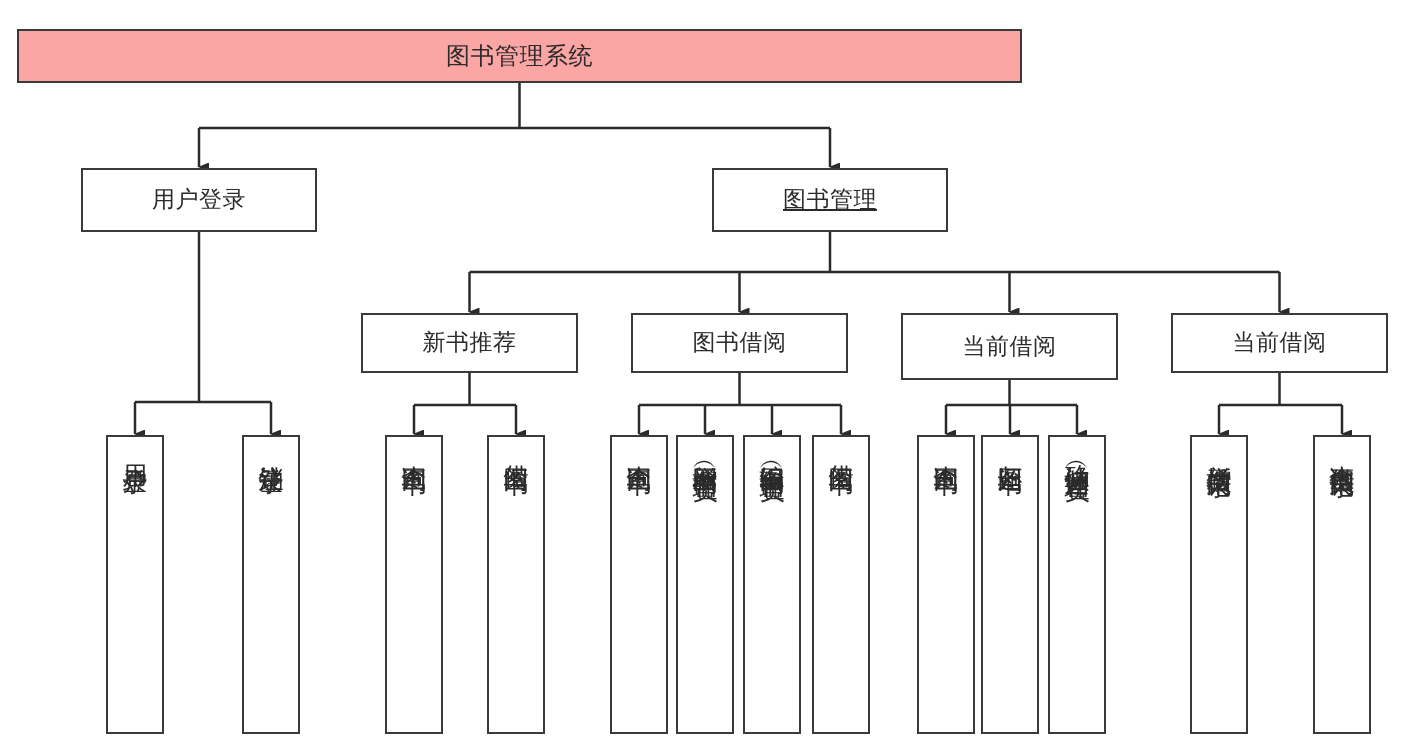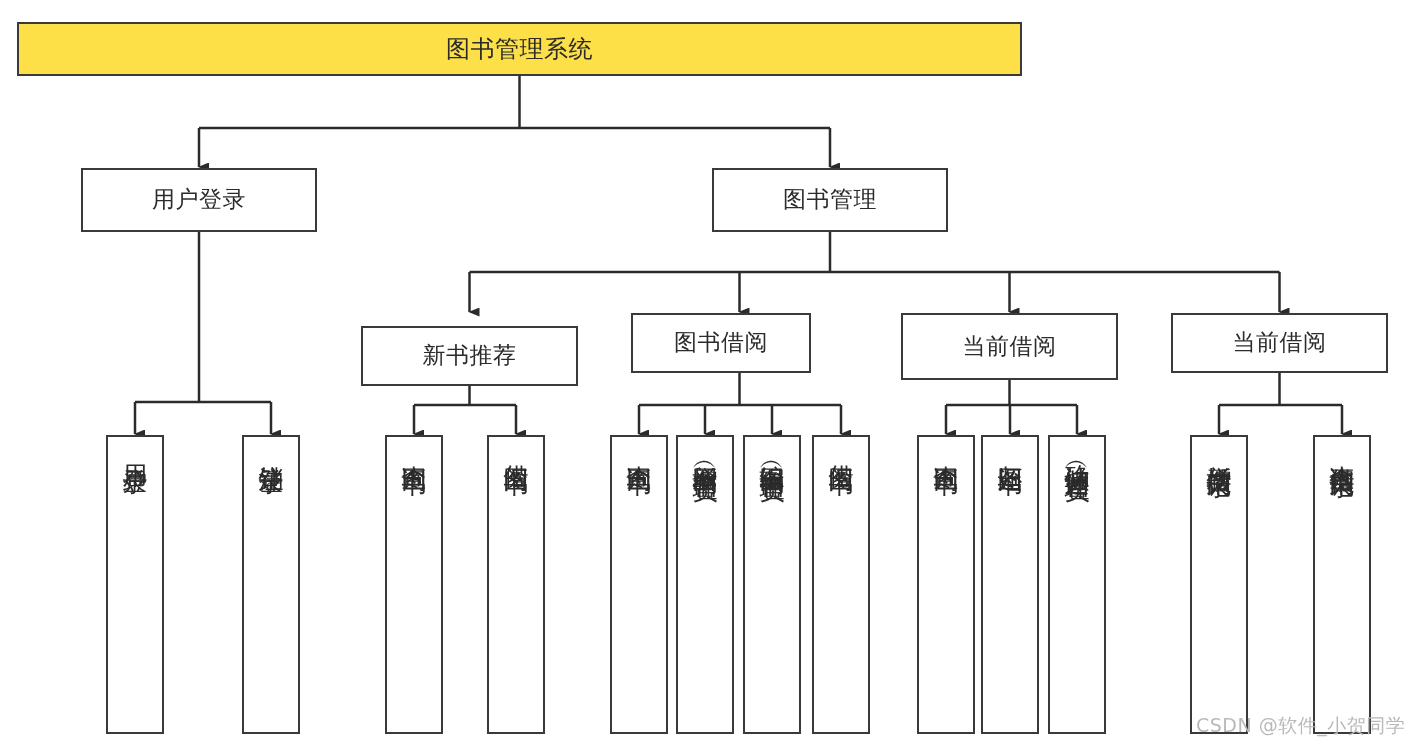--- a/index.html
+++ b/index.html
@@ -112,33 +112,33 @@
         <line x1="1010" y1="405" x2="1010" y2="434" stroke="#2b2b2b" stroke-width="2.5" marker-end="url(#arrowhead)"></line>
         <line x1="1077" y1="405" x2="1077" y2="434" stroke="#2b2b2b" stroke-width="2.5" marker-end="url(#arrowhead)"></line>
         <line x1="1279.5" y1="373" x2="1279.5" y2="405" stroke="#2b2b2b" stroke-width="2.5"></line>
         <line x1="1219" y1="405" x2="1342" y2="405" stroke="#2b2b2b" stroke-width="2.5"></line>
         <line x1="1219" y1="405" x2="1219" y2="434" stroke="#2b2b2b" stroke-width="2.5" marker-end="url(#arrowhead)"></line>
         <line x1="1342" y1="405" x2="1342" y2="434" stroke="#2b2b2b" stroke-width="2.5" marker-end="url(#arrowhead)"></line>
       </g>
   </svg>
 
   <div id="node-group">
-      <div class="node horizontal root" style="left: 17px; top: 22px; width: 1005px; height: 54px; border-color: rgb(58, 58, 58); background: #fde047;">
+      <div class="node horizontal root" style="left: 17px; top: 29px; width: 1005px; height: 54px; border-color: rgb(58, 58, 58); background: #fca5a5;">
         <span class="node-label" style="color: rgb(43, 43, 43);">图书管理系统</span>
       </div>
       <div class="node horizontal" style="left: 81px; top: 168px; width: 236px; height: 64px; border-color: rgb(58, 58, 58); background: rgb(255, 255, 255);">
         <span class="node-label" style="color: rgb(43, 43, 43);">用户登录</span>
       </div>
       <div class="node horizontal" style="left: 712px; top: 168px; width: 236px; height: 64px; border-color: rgb(58, 58, 58); background: rgb(255, 255, 255);">
-        <span class="node-label" style="color: rgb(43, 43, 43);">图书管理</span>
+        <span class="node-label" style="color: rgb(43, 43, 43); text-decoration: underline;">图书管理</span>
       </div>
-      <div class="node horizontal" style="left: 361px; top: 326px; width: 217px; height: 60px; border-color: rgb(58, 58, 58); background: rgb(255, 255, 255);">
+      <div class="node horizontal" style="left: 361px; top: 313px; width: 217px; height: 60px; border-color: rgb(58, 58, 58); background: rgb(255, 255, 255);">
         <span class="node-label" style="color: rgb(43, 43, 43);">新书推荐</span>
       </div>
-      <div class="node horizontal" style="left: 631px; top: 313px; width: 180px; height: 60px; border-color: rgb(58, 58, 58); background: rgb(255, 255, 255);">
+      <div class="node horizontal" style="left: 631px; top: 313px; width: 217px; height: 60px; border-color: rgb(58, 58, 58); background: rgb(255, 255, 255);">
         <span class="node-label" style="color: rgb(43, 43, 43);">图书借阅</span>
       </div>
       <div class="node horizontal" style="left: 901px; top: 313px; width: 217px; height: 67px; border-color: rgb(58, 58, 58); background: rgb(255, 255, 255);">
         <span class="node-label" style="color: rgb(43, 43, 43);">当前借阅</span>
       </div>
       <div class="node horizontal" style="left: 1171px; top: 313px; width: 217px; height: 60px; border-color: rgb(58, 58, 58); background: rgb(255, 255, 255);">
         <span class="node-label" style="color: rgb(43, 43, 43);">当前借阅</span>
       </div>
       <div class="node vertical" style="left: 106px; top: 435px; width: 58px; height: 299px; border-color: rgb(58, 58, 58); background: rgb(255, 255, 255);">
         <span class="node-label" style="color: rgb(43, 43, 43);">用户登录</span>
@@ -174,15 +174,14 @@
         <span class="node-label" style="color: rgb(43, 43, 43);">确认归还（管理员）</span>
       </div>
       <div class="node vertical" style="left: 1190px; top: 435px; width: 58px; height: 299px; border-color: rgb(58, 58, 58); background: rgb(255, 255, 255);">
         <span class="node-label" style="color: rgb(43, 43, 43);">新增借阅记录</span>
       </div>
       <div class="node vertical" style="left: 1313px; top: 435px; width: 58px; height: 299px; border-color: rgb(58, 58, 58); background: rgb(255, 255, 255);">
         <span class="node-label" style="color: rgb(43, 43, 43);">查询借阅记录</span>
       </div>
     </div>
 
-  <div class="watermark" style="left: 1196px; top: 713px; color: rgb(185, 185, 185);">CSDN @软件_小贺同学</div>
 
 </div>
 
 </body></html>

